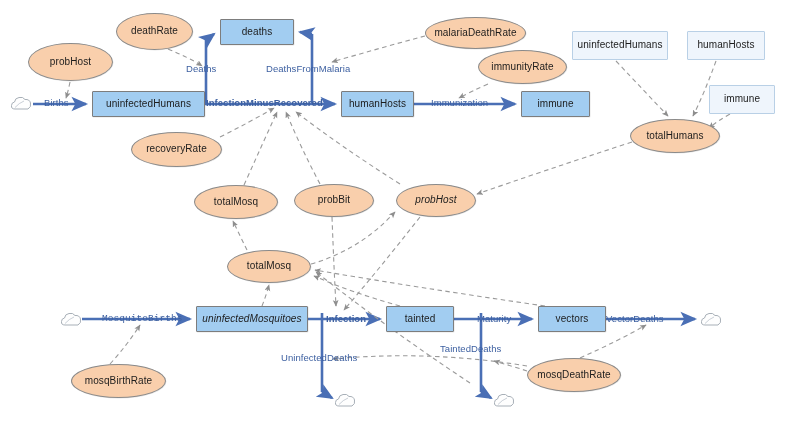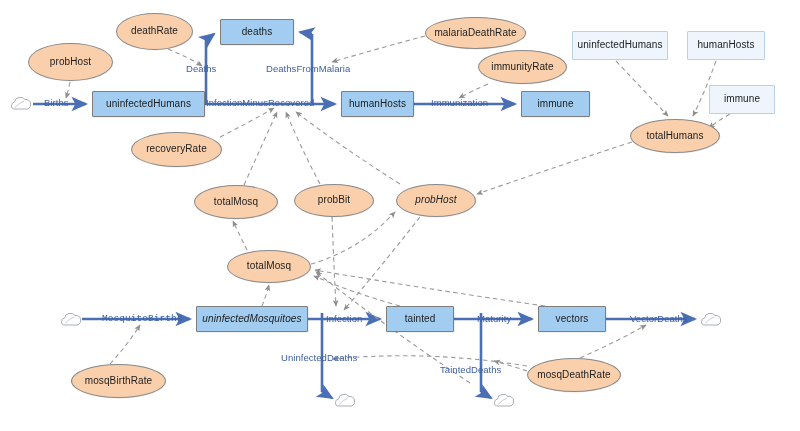--- a/index.html
+++ b/index.html
@@ -167,28 +167,28 @@
       <path d="M5,12.5 Q9,8 14,6" fill="none" stroke="#c3cad1" stroke-width="0.9"></path>
     </svg>
   <svg class="cloud" style="left:493px; top:392px;" viewBox="0 0 22 17">
       <path d="M5,14 Q1,14 1.5,10.5 Q1.5,7.5 4.5,7 Q5,3 9,2.5 Q13,1.5 15,4.5 Q19.5,4 20.5,8 Q21.5,12 18,14 Z" fill="#fefefe" stroke="#a8b0b8" stroke-width="1"></path>
       <path d="M5,12.5 Q9,8 14,6" fill="none" stroke="#c3cad1" stroke-width="0.9"></path>
     </svg>
 
   <div class="flow-label" style="left:44px;  top:97px;">Births</div>
   <div class="flow-label" style="left:186px; top:63px;">Deaths</div>
   <div class="flow-label" style="left:266px; top:63px;">DeathsFromMalaria</div>
-  <div class="flow-label" style="left:206px; top:97px;">InfectionMinusRecovered</div>
+  <div class="flow-label" style="left:206px; top:97px;font-weight:bold;">InfectionMinusRecovered</div>
   <div class="flow-label" style="left:431px; top:97px;">Immunization</div>
   <div class="flow-label" style="left:102px; top:313px;font-family:Liberation Mono, monospace;">MosquitoBirths</div>
-  <div class="flow-label" style="left:326px; top:313px;">Infection</div>
+  <div class="flow-label" style="left:326px; top:313px;font-weight:bold;">Infection</div>
   <div class="flow-label" style="left:477px; top:313px;">Maturity</div>
-  <div class="flow-label" style="left:630px; top:313px;">VectorDeaths</div>
+  <div class="flow-label" style="left:606px; top:313px;">VectorDeaths</div>
   <div class="flow-label" style="left:281px; top:352px;">UninfectedDeaths</div>
-  <div class="flow-label" style="left:440px; top:364px;text-align:center;">TaintedDeaths</div>
+  <div class="flow-label" style="left:440px; top:343px;text-align:center;">TaintedDeaths</div>
 
   <div class="node stock" style="left:220px; top:19px;  width:74px;  height:26px;">deaths</div>
   <div class="node stock" style="left:92px;  top:91px;  width:113px; height:26px;">uninfectedHumans</div>
   <div class="node stock" style="left:341px; top:91px;  width:73px;  height:26px;">humanHosts</div>
   <div class="node stock" style="left:521px; top:91px;  width:69px;  height:26px;">immune</div>
   <div class="node stock" style="left:196px; top:306px; width:112px; height:26px;font-style:italic;">uninfectedMosquitoes</div>
   <div class="node stock" style="left:386px; top:306px; width:68px;  height:26px;">tainted</div>
   <div class="node stock" style="left:538px; top:306px; width:68px;  height:26px;">vectors</div>
 
   <div class="node ghost" style="left:572px; top:31px; width:96px; height:29px;">uninfectedHumans</div>

